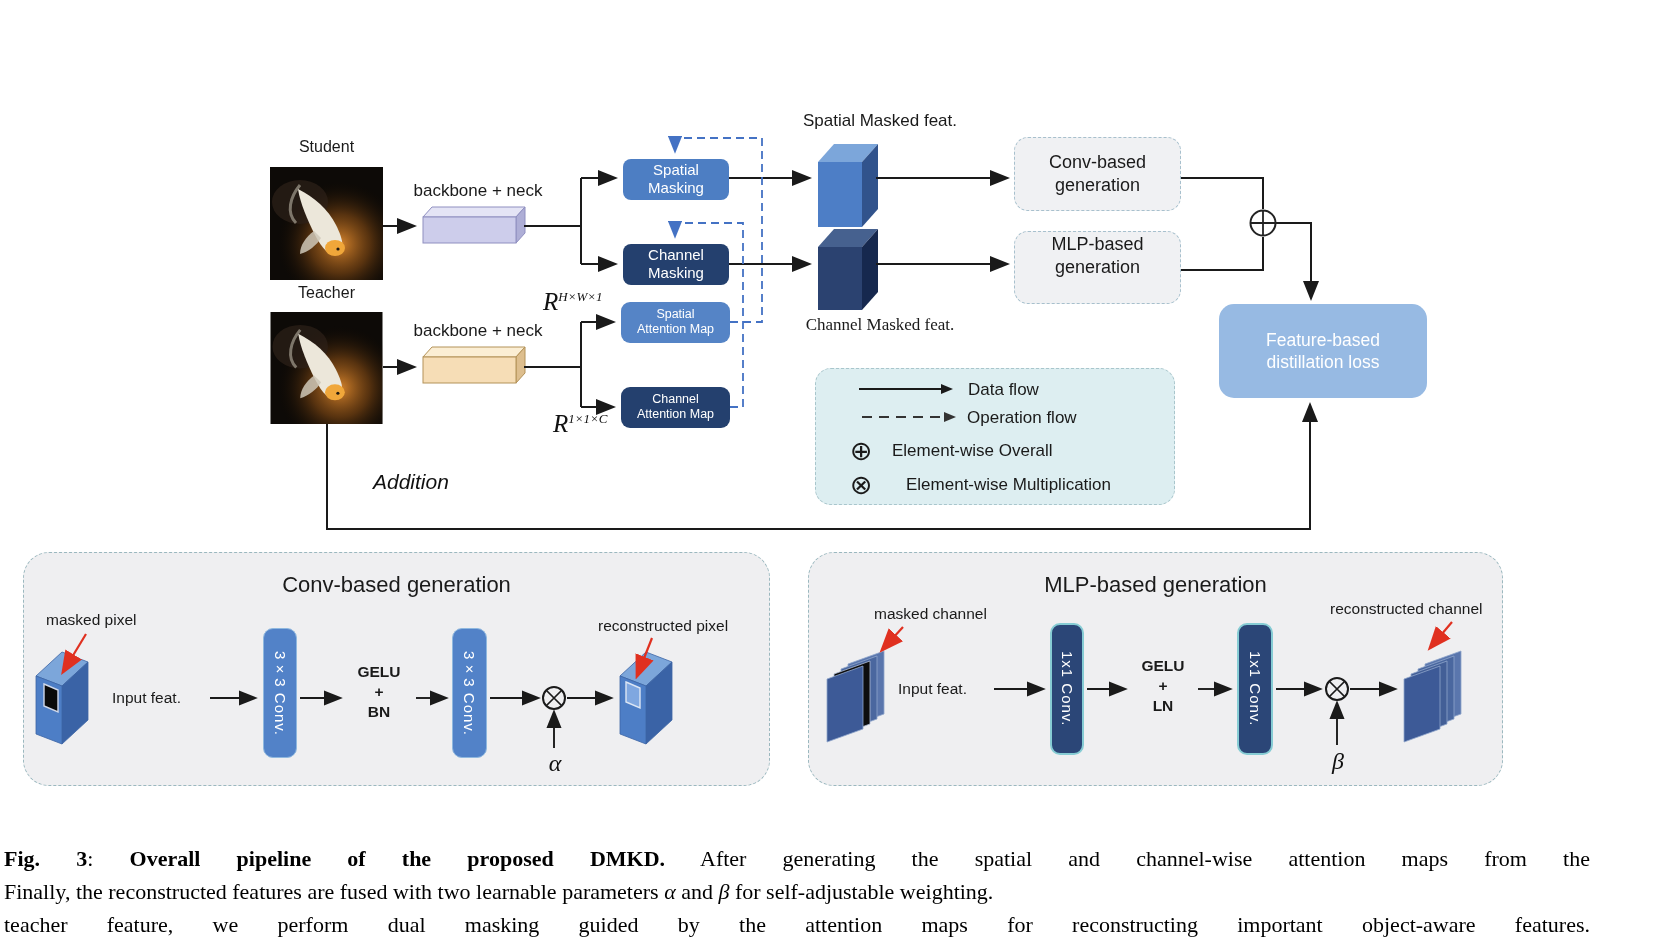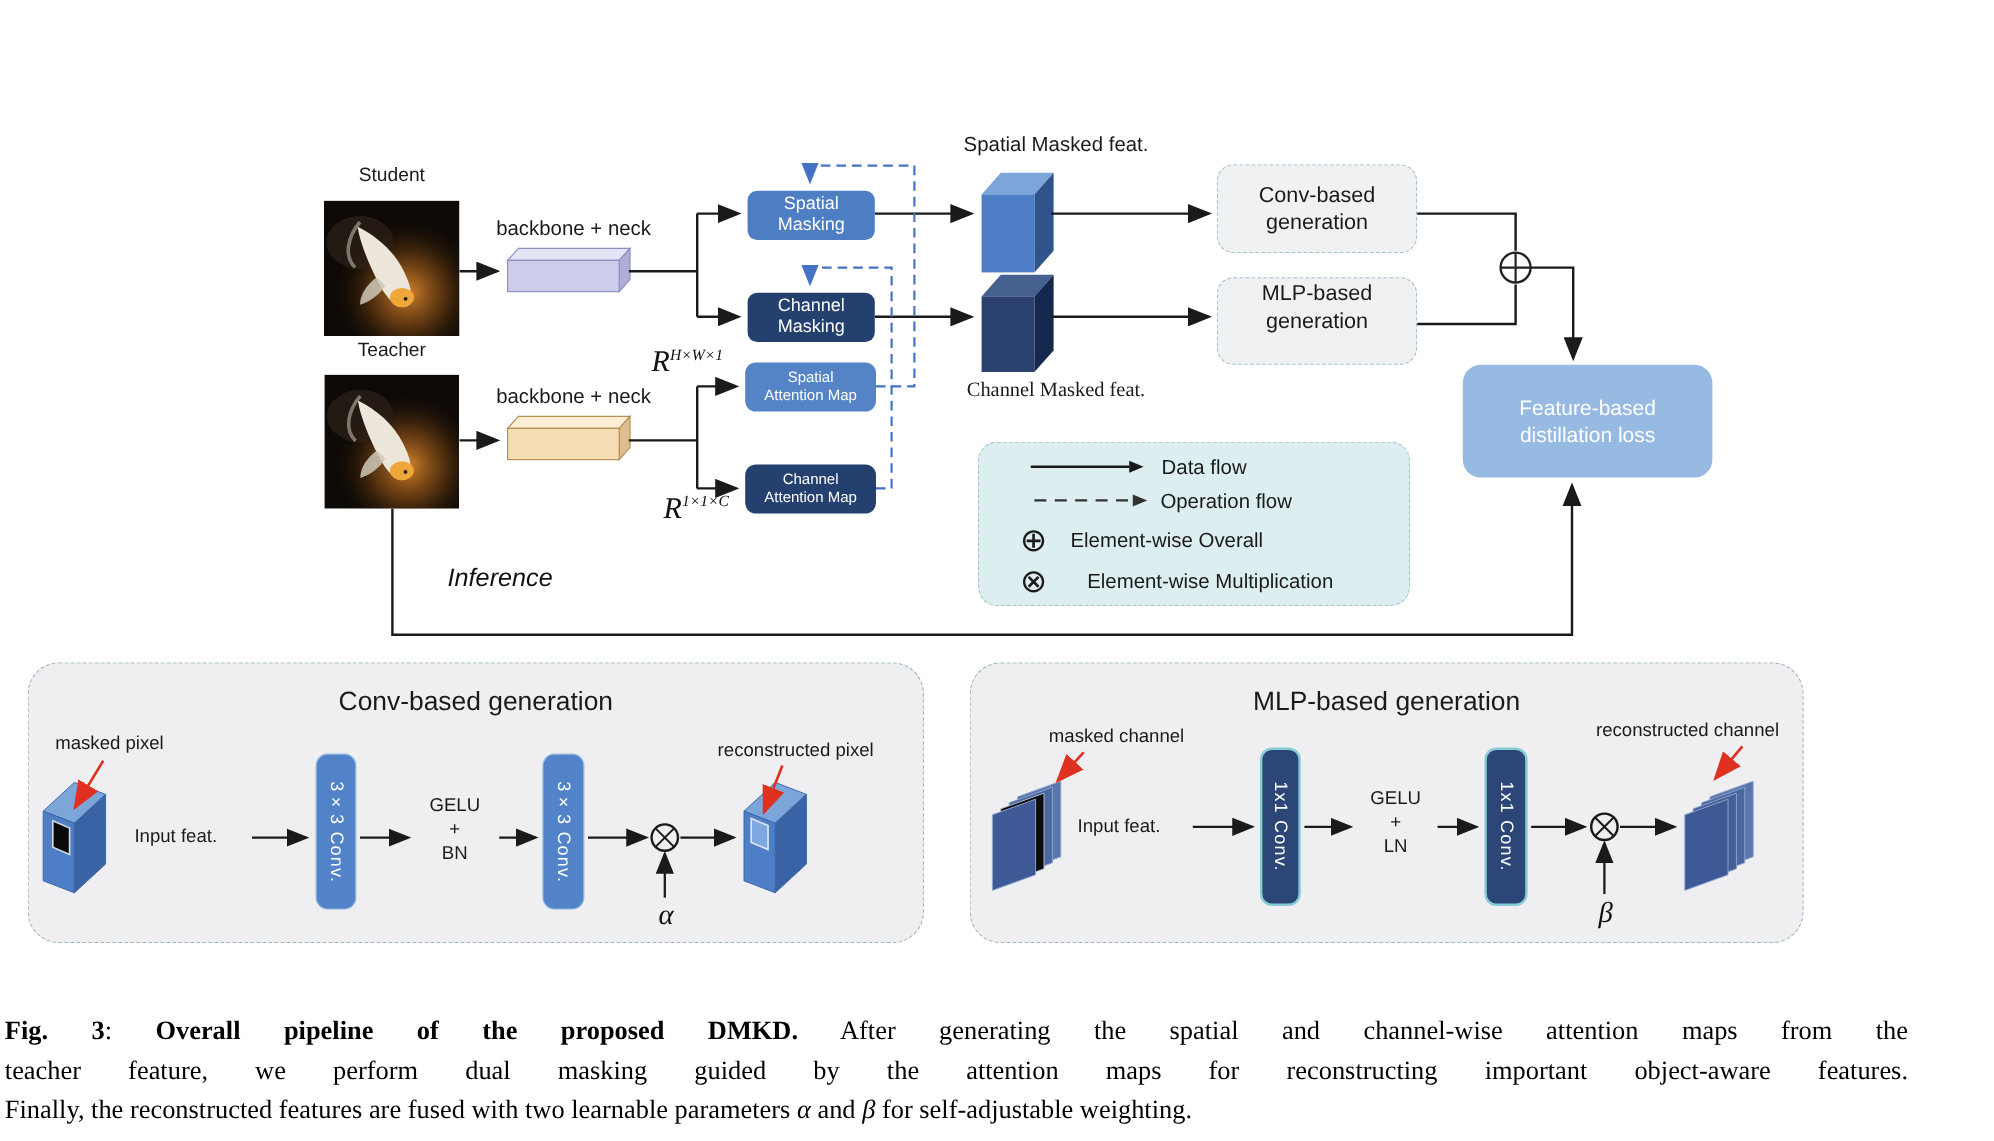--- a/index.html
+++ b/index.html
@@ -23,21 +23,21 @@
   .legend-glyph{position:absolute;font-family:"DejaVu Sans",sans-serif;font-size:27px;line-height:27px;color:#1a1a1a;}
   .pill{position:absolute;border-radius:10px;color:#fff;display:flex;align-items:center;justify-content:center;box-sizing:border-box;}
   .pill span{writing-mode:vertical-rl;text-orientation:mixed;font-size:15px;letter-spacing:1px;}
   .pill.cpill{background:#5282c8;border:1px solid #8fb8df;}
   .pill.mpill{background:#2b4677;border:2px solid #86ccd4;}
   .math{font-family:"Liberation Serif",serif;font-style:italic;}
   .rlab{position:absolute;font-size:25px;}
   .rlab sup{font-size:13px;vertical-align:super;letter-spacing:0;}
   .inference{position:absolute;font-size:21px;font-style:italic;font-weight:500;}
   .ptitle{position:absolute;font-size:22px;color:#1a1a1a;text-align:center;}
-  .act{position:absolute;font-size:15.5px;line-height:20px;text-align:center;color:#1a1a1a;}
+  .act{position:absolute;font-size:15.5px;line-height:20px;text-align:center;color:#1a1a1a;font-weight:bold;}
   .param{position:absolute;font-family:"Liberation Serif",serif;font-style:italic;font-size:24px;text-align:center;}
   .photo{position:absolute;overflow:hidden;}
   .caption{position:absolute;font-family:"Liberation Serif",serif;font-size:22px;color:#000;line-height:33px;}
   .cap-line{width:1586px;}
   .just{text-align:justify;text-align-last:justify;}
   svg.layer{position:absolute;left:0;top:0;pointer-events:none;}
 </style>
 </head>
 <body>
 
@@ -238,21 +238,21 @@
   </div>
 
   <div class="lossbox" style="left:1219px;top:304px;width:208px;height:94px;padding-top:25px;">
     <div>Feature-based</div>
     <div>distillation loss</div>
   </div>
 
   <div class="rlab math" style="left:543px;top:288px;"><span>R</span><sup>H×W×1</sup></div>
   <div class="rlab math" style="left:543px;top:410px;margin-left:10px;"><span>R</span><sup>1×1×C</sup></div>
 
-  <div class="inference" style="left:373px;top:470px;">Inference</div>
+  <div class="inference" style="left:373px;top:470px;">Addition</div>
 
   <svg class="abs" style="left:857px;top:381px;" width="100" height="16">
     <line x1="2" y1="8" x2="84" y2="8" stroke="#1a1a1a" stroke-width="2"></line>
     <polygon points="84,3 96,8 84,13" fill="#1a1a1a"></polygon>
   </svg>
   <div class="legend-text" style="left:968px;top:380px;">Data flow</div>
 
   <svg class="abs" style="left:860px;top:409px;" width="100" height="16">
     <line x1="2" y1="8" x2="84" y2="8" stroke="#333" stroke-width="2" stroke-dasharray="10 7"></line>
     <polygon points="84,3 96,8 84,13" fill="#333"></polygon>
@@ -294,17 +294,17 @@
     <div>LN</div>
   </div>
   <div class="pill mpill" style="left:1237px;top:623px;width:36px;height:132px;">
       <span>1x1 Conv.</span>
     </div>
   <div class="abs small-lbl" style="left:1330px;top:600px;">reconstructed channel</div>
   <div class="param" style="left:1325px;top:748px;width:26px;">β</div>
 
   <div class="caption" style="left:4px;top:842px;">
     <div class="cap-line just"><b>Fig. 3</b><span>: </span><b>Overall pipeline of the proposed DMKD.</b><span> After generating the spatial and channel-wise attention maps from the</span></div>
+    <div class="cap-line"><span>Finally, the reconstructed features are fused with two learnable parameters </span><i class="math">α</i><span> and </span><i class="math">β</i><span> for self-adjustable weighting.</span></div>
     <div class="cap-line just">teacher feature, we perform dual masking guided by the attention maps for reconstructing important object-aware features.</div>
-    <div class="cap-line"><span>Finally, the reconstructed features are fused with two learnable parameters </span><i class="math">α</i><span> and </span><i class="math">β</i><span> for self-adjustable weighting.</span></div>
   </div>
 
 </div>
 
 </body></html>

